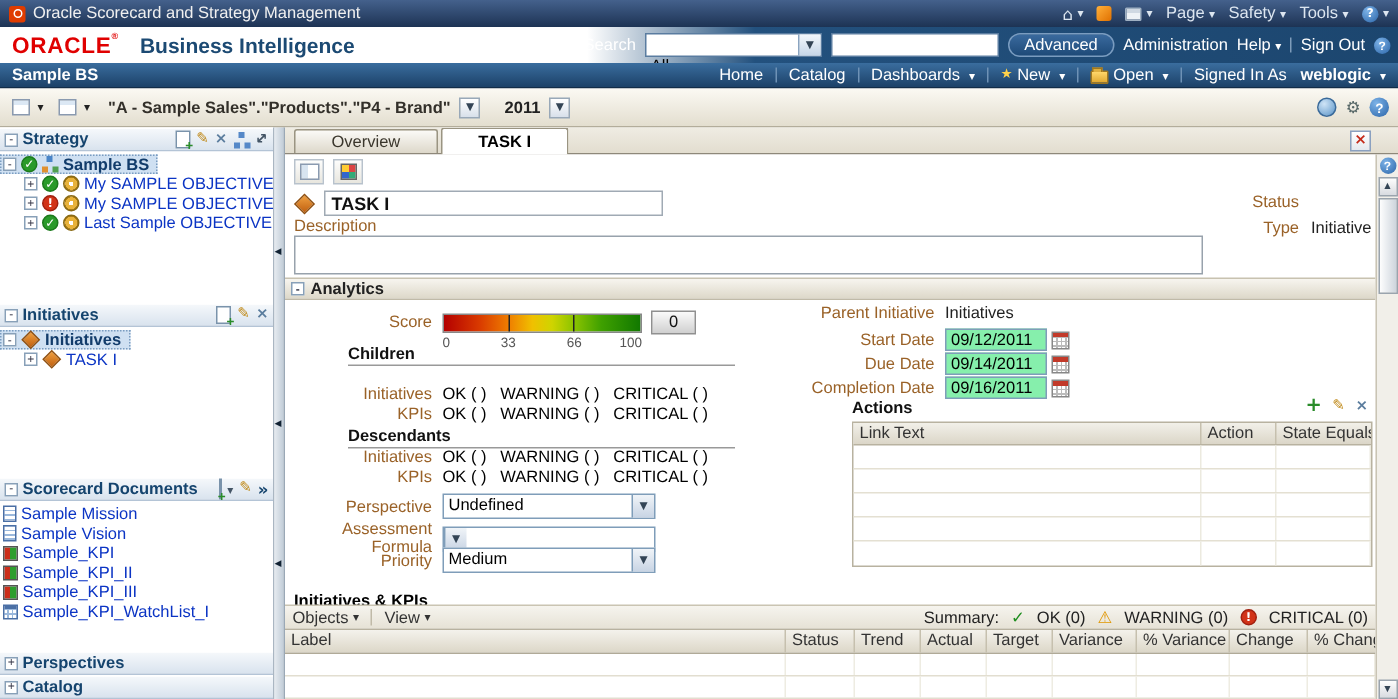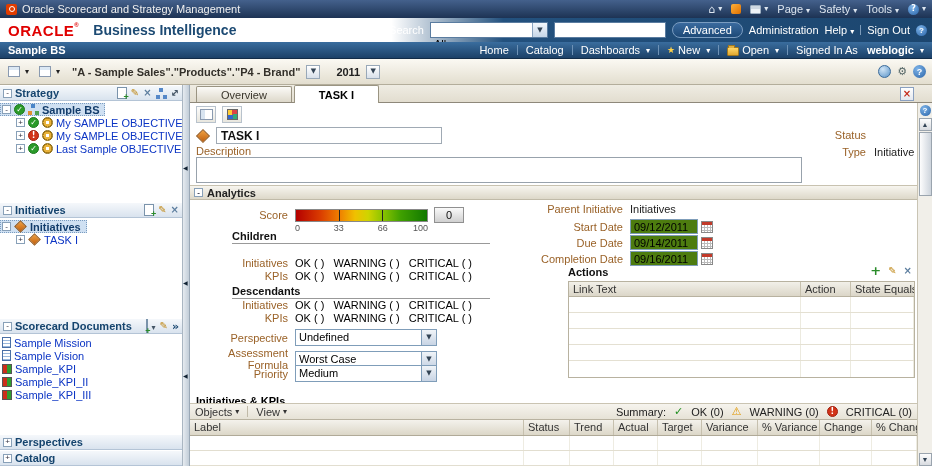--- a/index.html
+++ b/index.html
@@ -147,21 +147,21 @@
 .ticks span{position:absolute;top:0}
 .subhead{position:absolute;left:42px;width:258px;border-bottom:1px solid #999;font-weight:bold;color:#111;padding-bottom:1px}
 .statline{white-space:pre;color:#000}
 .dd{display:inline-flex;width:142px;height:17px;border:1px solid #7f9db9;background:#fff}
 .dd .dtxt{flex:1;padding:1px 3px;overflow:hidden;white-space:nowrap;color:#000}
 .dd .dbtn{width:15px;background:linear-gradient(#f0f4f8,#c8d4e4);border-left:1px solid #7f9db9;display:flex;align-items:center;justify-content:center}
 
 
 .r-row{position:absolute;left:310px;display:flex;align-items:center}
 .rlbl{width:130px;text-align:right;padding-right:7px;flex:0 0 auto}
-.datebox{width:68px;height:15px;border:1px solid #7f9db9;background:#4d7c0f;display:inline-flex;align-items:center;padding:0 3px;color:#000}
+.datebox{width:68px;height:15px;border:1px solid #7f9db9;background:#86efac;display:inline-flex;align-items:center;padding:0 3px;color:#000}
 .cal{width:12px;height:12px;border:1px solid #888;margin-left:3px;background:linear-gradient(#c23a2a 0 3px,rgba(0,0,0,0) 3px),repeating-linear-gradient(90deg,rgba(0,0,0,0) 0 2px,#bbb 2px 3px),repeating-linear-gradient(180deg,rgba(0,0,0,0) 0 2px,#bbb 2px 3px),#fff;flex:0 0 auto}
 .act-title{position:absolute;top:163px;left:378px;font-weight:bold;color:#111}
 .act-icons{position:absolute;top:161px;right:5px;display:flex;gap:7px;align-items:center}
 .acttbl{position:absolute;left:378px;top:178px;width:347px;border:1px solid #b8b2a0;background:#fff}
 .athead{display:flex;height:15px;background:linear-gradient(#f2f0e9,#dbd6c8);border-bottom:1px solid #b8b2a0}
 .atcell{padding:1px 4px;border-right:1px solid #c6c0ae;color:#333;white-space:nowrap;overflow:hidden}
 .aw0{width:232px}.aw1{width:50px}.aw2{flex:1;border-right:none}
 .atrow{display:flex;height:16px;border-bottom:1px solid #e4e0d2}
 .atrow:last-child{border-bottom:none}
 .atbody-cell{border-right:1px solid #eceadf}
@@ -348,20 +348,24 @@
           <span class="tlabel">Sample_KPI</span>
         </div>
       <div class="trow">
           <i class="kico"></i>
           <span class="tlabel">Sample_KPI_II</span>
         </div>
       <div class="trow">
           <i class="kico"></i>
           <span class="tlabel">Sample_KPI_III</span>
         </div>
+      <div class="trow">
+          <i class="wico"></i>
+          <span class="tlabel">Sample_KPI_WatchList_I</span>
+        </div>
     </div>
 
     <div class="grow"></div>
 
     <div class="phead">
       <i class="tb9 p"></i>
       <span class="ttl">Perspectives</span>
     </div>
     <div class="phead">
       <i class="tb9 p"></i>
@@ -459,21 +463,20 @@
         <i class="vgap"></i>
         <span class="dd">
             <span class="dtxt">Undefined</span>
             <span class="dbtn gi g-dd"></span>
           </span>
       </div>
       <div class="arow" style="top:244px">
         <span class="lblcol lbl">Assessment Formula</span>
         <i class="vgap"></i>
         <span class="dd">
-            <span class="dtxt">Worst Case</span>
             <span class="dbtn gi g-dd"></span>
           </span>
       </div>
       <div class="arow" style="top:262px">
         <span class="lblcol lbl">Priority</span>
         <i class="vgap"></i>
         <span class="dd">
             <span class="dtxt">Medium</span>
             <span class="dbtn gi g-dd"></span>
           </span>

